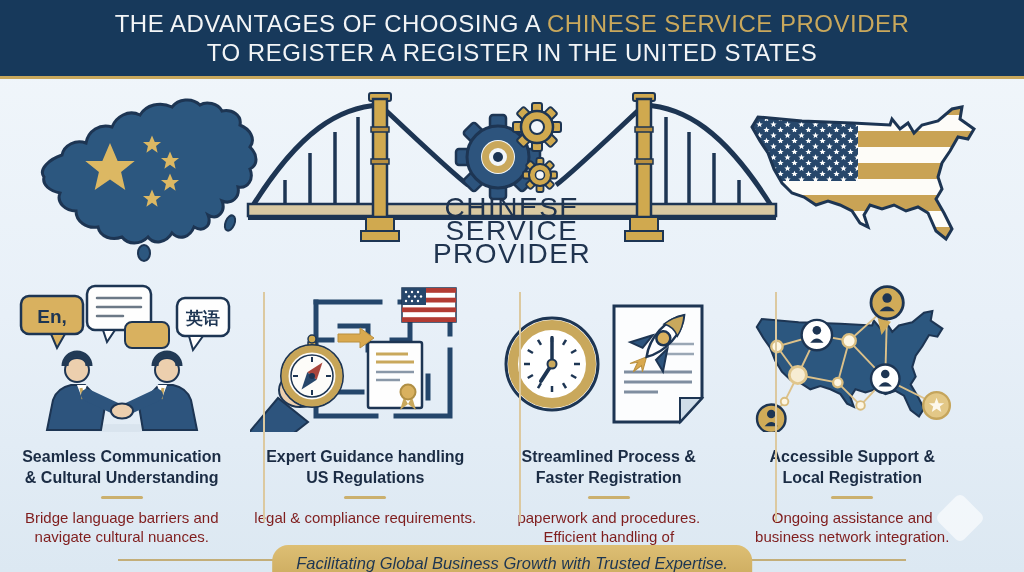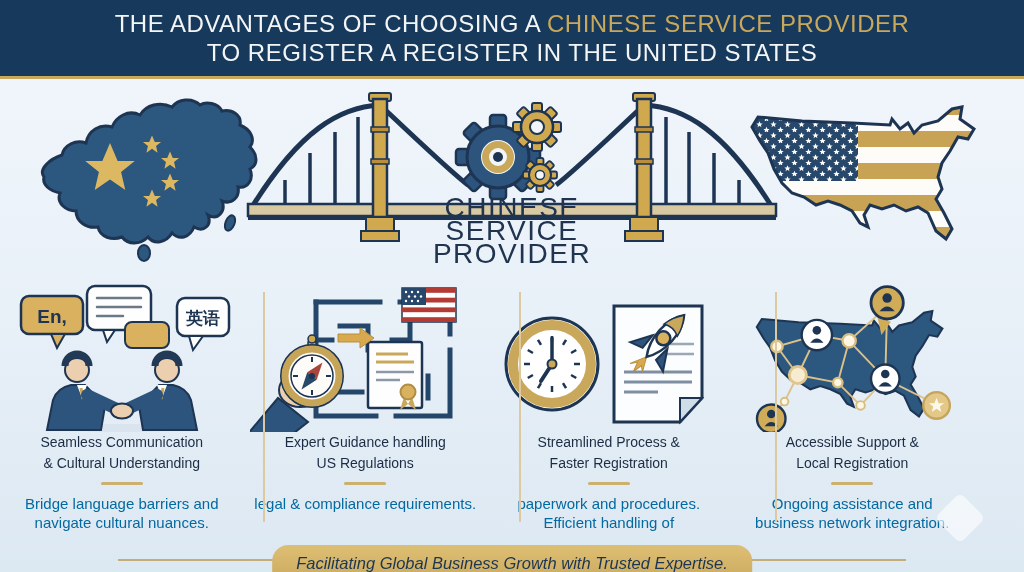--- a/index.html
+++ b/index.html
@@ -23,23 +23,23 @@
   
   .hero{position:absolute;top:85px;left:0;width:1024px;height:190px;}
   .center-label{
     position:absolute;top:196px;left:432px;width:160px;text-align:center;
     font-size:28px;font-weight:normal;color:#20344f;letter-spacing:1.5px;line-height:23px;z-index:4;
   }
   
   .cols{position:absolute;top:280px;left:0;width:974px;display:flex;}
   .col{width:256px;display:flex;flex-direction:column;align-items:center;}
   .col svg{display:block;}
-  .b-title{font-size:14px;font-weight:normal;color:#1b2c44;text-align:center;line-height:21px;margin-top:0;}
+  .b-title{font-size:16px;font-weight:bold;color:#1b2c44;text-align:center;line-height:21px;margin-top:14px;}
   .b-divider{width:42px;height:3px;background:#cbb06e;border-radius:2px;margin:8px auto 9px;}
-  .b-desc{font-size:15px;color:#0369a1;text-align:center;line-height:19px;}
+  .b-desc{font-size:15px;color:#7f1d1d;text-align:center;line-height:19px;}
   .v-divider{position:absolute;top:292px;width:2px;height:230px;background:#dcc9a0;}
   
   .footer-line{position:absolute;top:559px;left:118px;width:788px;height:2px;background:#c3ae79;z-index:1;}
   .footer-badge{
     position:absolute;top:545px;left:50%;transform:translateX(-50%);
     min-width:410px;height:46px;padding:0 24px;box-sizing:border-box;
     background:linear-gradient(180deg,#ddbf74 0%,#c7a458 100%);
     border-radius:16px;z-index:2;
     display:flex;justify-content:center;align-items:flex-start;
   }

